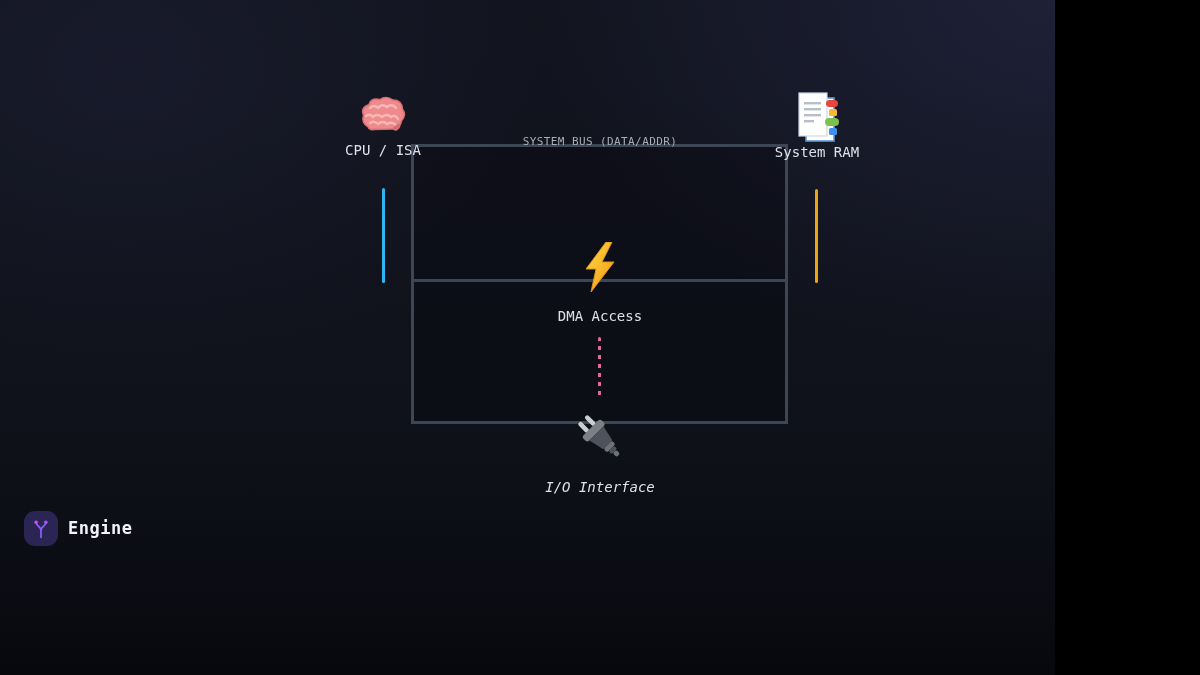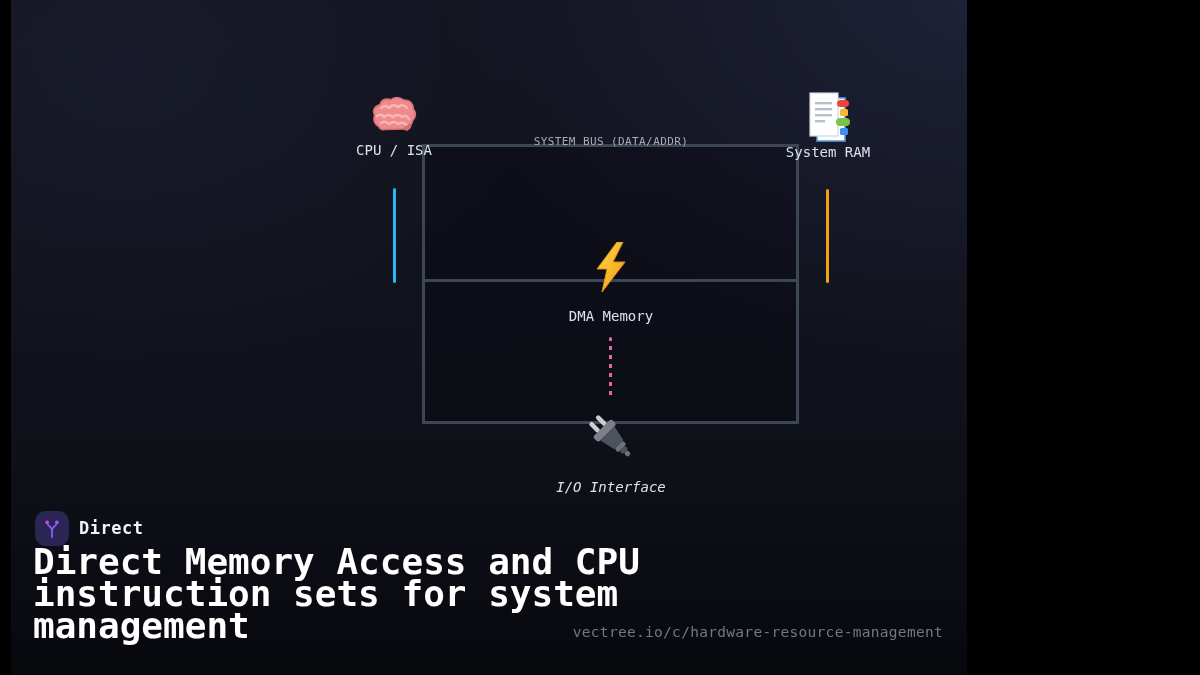--- a/index.html
+++ b/index.html
@@ -1,23 +1,22 @@
 <!DOCTYPE html>
 <html style="--bus-frame: #3d4655; --cpu-link: #2eb6f4; --ram-link: #f1a114; --io-link: #e2679f;"><head>
 <meta charset="utf-8">
 <style>
   html,body { margin:0; padding:0; background:#000; }
   .canvas {
-    position:relative; width:956px; height:675px; overflow:hidden;
+    position:relative; width:1055px; height:675px; overflow:hidden;
     font-family:"DejaVu Sans Mono","Liberation Mono",monospace;
     background:
       radial-gradient(950px 650px at 100% 0%, rgba(40,44,75,0.55) 0%, rgba(40,44,75,0) 55%),
       radial-gradient(700px 500px at 12% 10%, rgba(30,33,55,0.5) 0%, rgba(30,33,55,0) 60%),
       linear-gradient(180deg,#12141f 0%,#10121b 60%,#0a0b11 92%,#07080c 100%);
-    margin-left: 11px;
   }
   
   .bus-frame {
     position:absolute; left:411px; top:144px; width:377px; height:280px;
     border:3px solid var(--bus-frame,#3d4655); box-sizing:border-box;
     background:rgba(4,5,9,0.28);
   }
   .bus-divider {
     position:absolute; left:411px; top:279px; width:377px; height:3px;
     background:var(--bus-frame,#3d4655);
@@ -109,21 +108,21 @@
     <svg width="42" height="50" viewBox="0 0 42 50">
       <defs>
         <linearGradient id="boltGrad" x1="0" y1="0" x2="1" y2="1">
           <stop offset="0" stop-color="#ffd94a"></stop>
           <stop offset="1" stop-color="#f29a12"></stop>
         </linearGradient>
       </defs>
       <polygon points="27,0 7,27 17,27 12,50 35,20 23,20 33,0" fill="url(#boltGrad)" stroke="#e09010" stroke-width="1"></polygon>
     </svg>
   </div>
-  <div class="node-label lbl-dma">DMA Memory</div>
+  <div class="node-label lbl-dma">DMA Access</div>
 
   <div class="icon icon-plug">
     <svg width="54" height="54" viewBox="0 0 54 54">
       <g transform="rotate(-45 27 27)">
         <rect x="20" y="2" width="4.6" height="13" rx="2.2" fill="#c9ccd1"></rect>
         <rect x="29.4" y="2" width="4.6" height="13" rx="2.2" fill="#c9ccd1"></rect>
         <rect x="14" y="14" width="26" height="8" rx="3" fill="#7a7f88"></rect>
         <path d="M17 22 L37 22 L33.5 38 L20.5 38 Z" fill="#4e525a"></path>
         <rect x="21" y="38" width="12" height="5" rx="2" fill="#6d727b"></rect>
         <rect x="23" y="43" width="8" height="4.5" rx="2" fill="#4e525a"></rect>
@@ -133,17 +132,15 @@
   </div>
   <div class="node-label lbl-io">I/O Interface</div>
 
   <div class="logo-badge">
     <svg width="24" height="24" viewBox="0 0 32 32">
       <path d="M16 27 L16 18 M16 18 C16 12 10.5 13.5 9.5 7.5 M16 18 C16 12 21.5 13.5 22.5 7.5" fill="none" stroke="#8b5cf6" stroke-width="2.4" stroke-linecap="round"></path>
       <circle cx="9.5" cy="7" r="2.4" fill="#d946ef"></circle>
       <circle cx="22.5" cy="7" r="2.4" fill="#a855f7"></circle>
     </svg>
   </div>
-  <div class="brand">Direct</div>
-  <h1 class="title">Direct Memory Access and CPU instruction sets for system management</h1>
-  <div class="url">vectree.io/c/hardware-resource-management</div>
+  <div class="brand">Engine</div>
 
 </div>
 
 </body></html>

